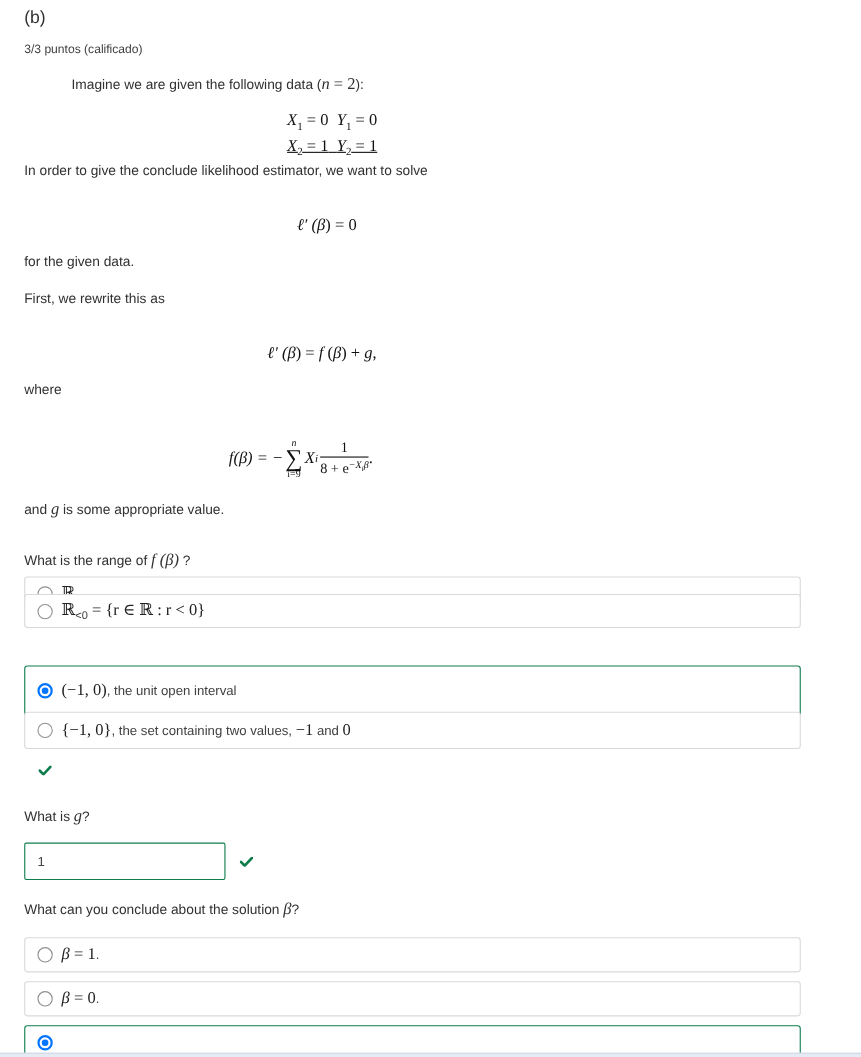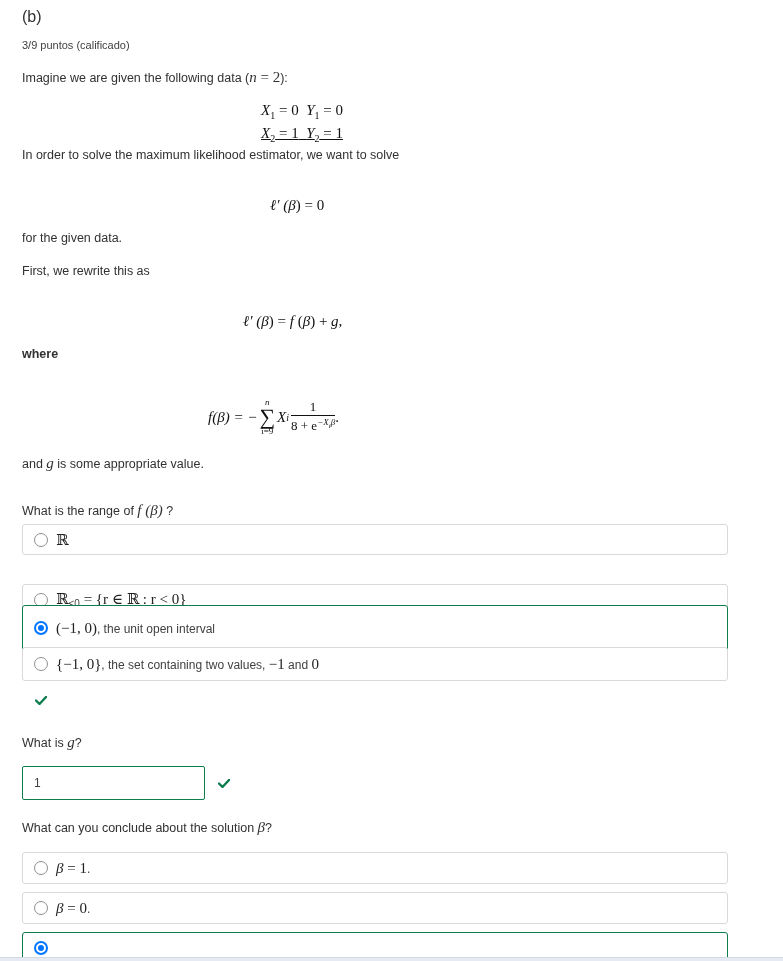--- a/index.html
+++ b/index.html
@@ -56,47 +56,47 @@
   }
   .bottom-bar {
     position: absolute; left: 0; top: 957px; width: 783px; height: 4px; background: #e6ebf3;
     border-top: 1px solid #d2d9e6;
   }
 </style>
 </head>
 <body>
 
 <div class="abs title">(b)</div>
-<div class="abs points">3/9 puntos (calificado)</div>
+<div class="abs points">3/3 puntos (calificado)</div>
 
-<div class="abs p" style="top:69px;">
+<div class="abs p" style="top:69px;margin-left:43px;">
   <span>Imagine we are given the following data (</span><span class="mi" style="font-size:15px">n</span><span class="m" style="font-size:15px"> = 2</span><span>):</span>
 </div>
 
 <div class="abs eq dline" style="top:102px;">
   <span class="mi">X</span><sub>1</sub><span> = 0</span>&nbsp;&nbsp;<span class="mi">Y</span><sub>1</sub><span> = 0</span>
 </div>
 <div class="abs eq dline" style="top:125px;text-decoration:underline;">
   <span class="mi">X</span><sub>2</sub><span> = 1</span>&nbsp;&nbsp;<span class="mi">Y</span><sub>2</sub><span> = 1</span>
 </div>
 
-<div class="abs p" style="top:148px;">In order to solve the maximum likelihood estimator, we want to solve</div>
+<div class="abs p" style="top:148px;">In order to give the conclude likelihood estimator, we want to solve</div>
 
 <div class="abs eq" style="left:270px; top:197px;">
   <span class="mi">ℓ′ (</span><span class="mi">β</span><span>) = 0</span>
 </div>
 
 <div class="abs p" style="top:231px;">for the given data.</div>
 <div class="abs p" style="top:264px;">First, we rewrite this as</div>
 
 <div class="abs eq" style="left:243px; top:313px;">
   <span class="mi">ℓ′ (</span><span class="mi">β</span><span>) = </span><span class="mi">f</span><span> (</span><span class="mi">β</span><span>) + </span><span class="mi">g</span><span>,</span>
 </div>
 
-<div class="abs p" style="top:347px;font-weight:bold;">where</div>
+<div class="abs p" style="top:347px;">where</div>
 
 <div class="abs eq sumwrap" style="display:flex; align-items:center;">
   <span class="mi">f</span>
     <span class="mi"> (β) = −</span>
   <span class="sigma" style="margin:0 2px;">
     <span class="top">n</span>
     <span class="sym m">∑</span>
     <span class="bot m" style="font-style:normal">i=9</span>
   </span>
   <span class="mi">X</span>
@@ -114,21 +114,21 @@
 
 <div class="abs p" style="top:489px;margin-top:13px;">
   <span>What is the range of </span><span class="mi" style="font-size:15px">f</span><span class="mi" style="font-size:15px"> (β)</span><span> ?</span>
 </div>
 
 <div class="opt" style="top:524px;">
   <span class="radio"></span>
   <span class="opt-label"><span class="m">ℝ</span></span>
 </div>
 
-<div class="opt" style="top:584px;">
+<div class="opt" style="top:540px;">
   <span class="radio"></span>
   <span class="opt-label"><span class="m">ℝ</span><sub style="font-size:10px">&lt;0</sub><span class="m"> = {r ∈ ℝ : r &lt; 0}</span></span>
 </div>
 
 <div class="opt selected" style="top:605px; height:46px;">
   <span class="radio checked"></span>
   <span class="opt-label"><span class="m">(−1, 0)</span><span>, the unit open interval</span></span>
 </div>
 
 <div class="opt" style="top:647px; height:34px;">

